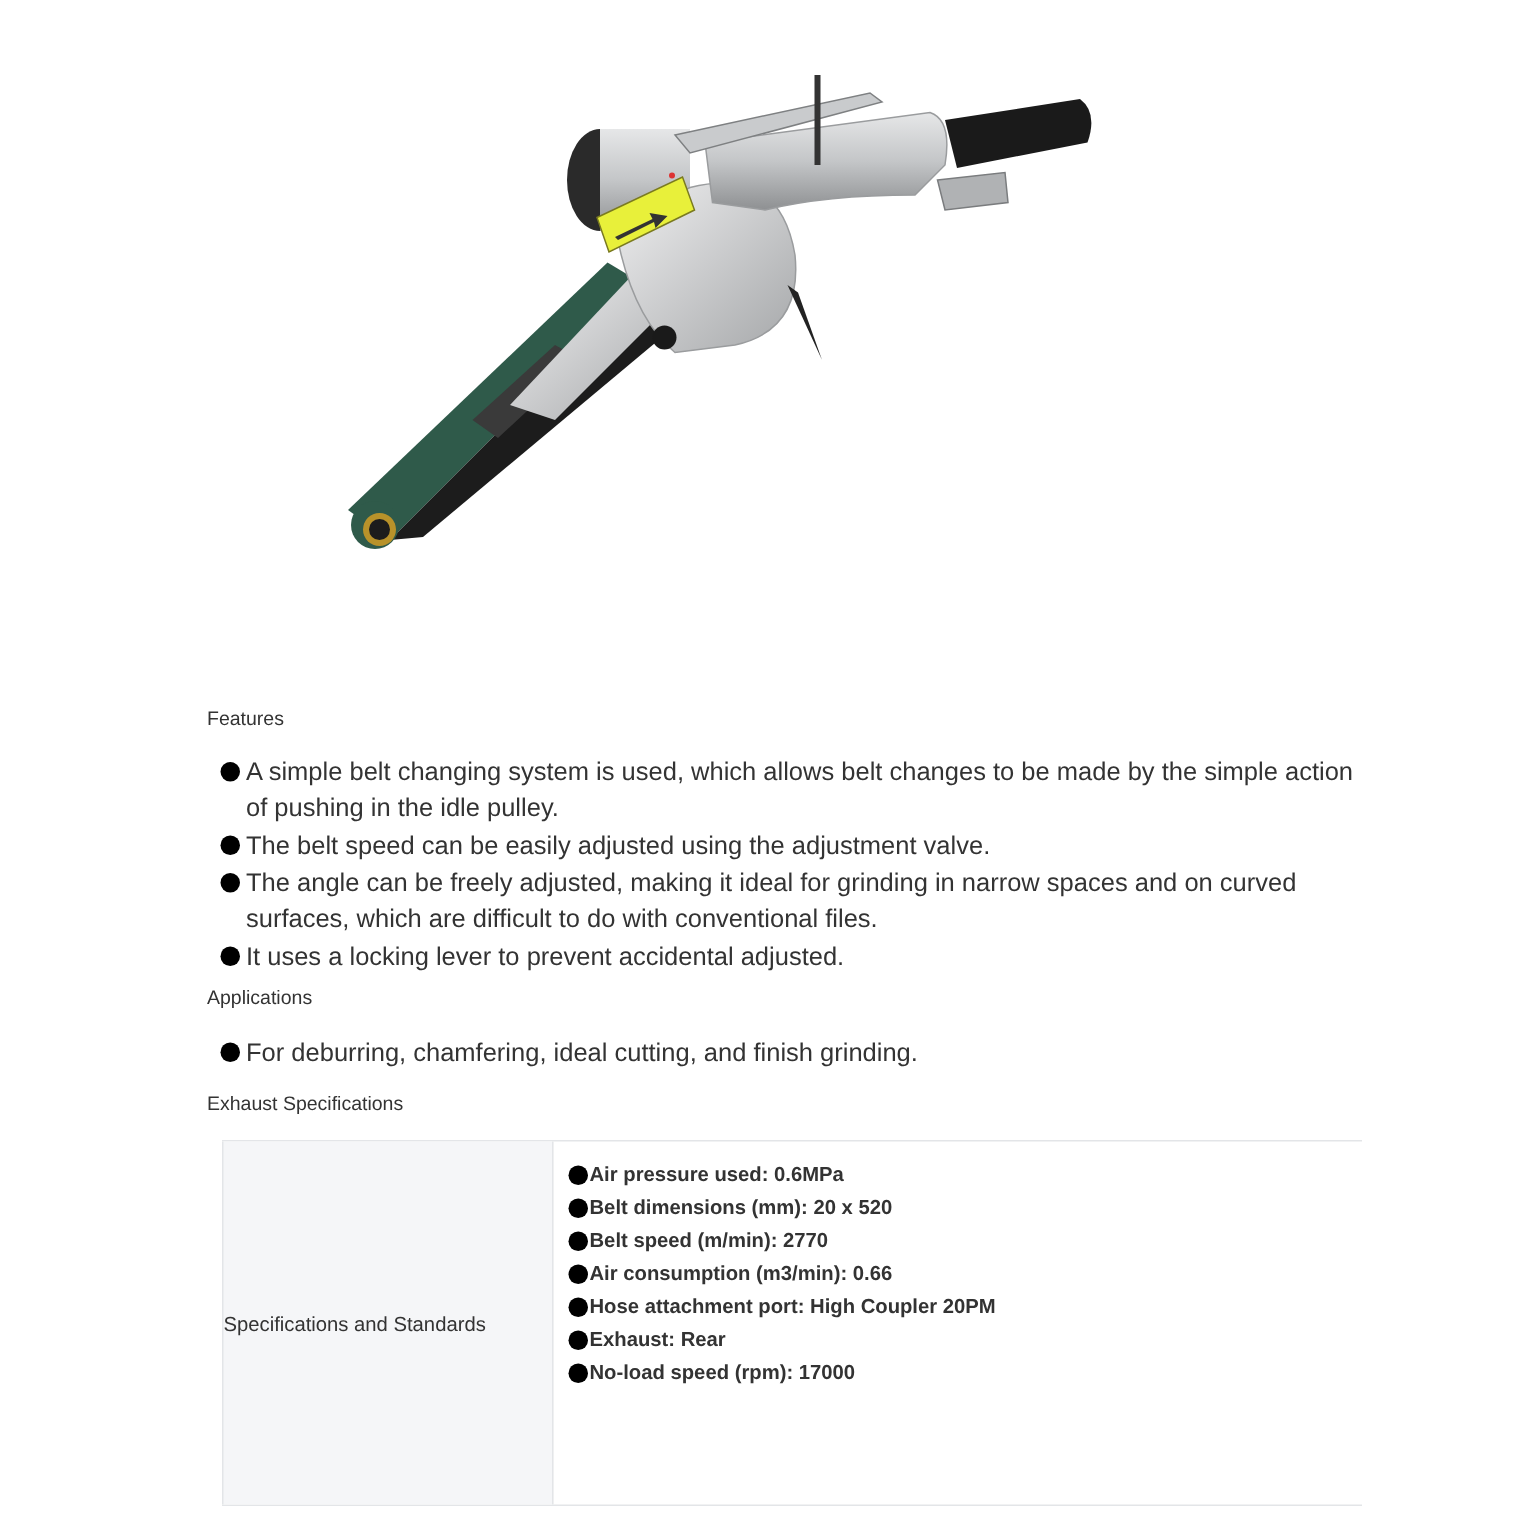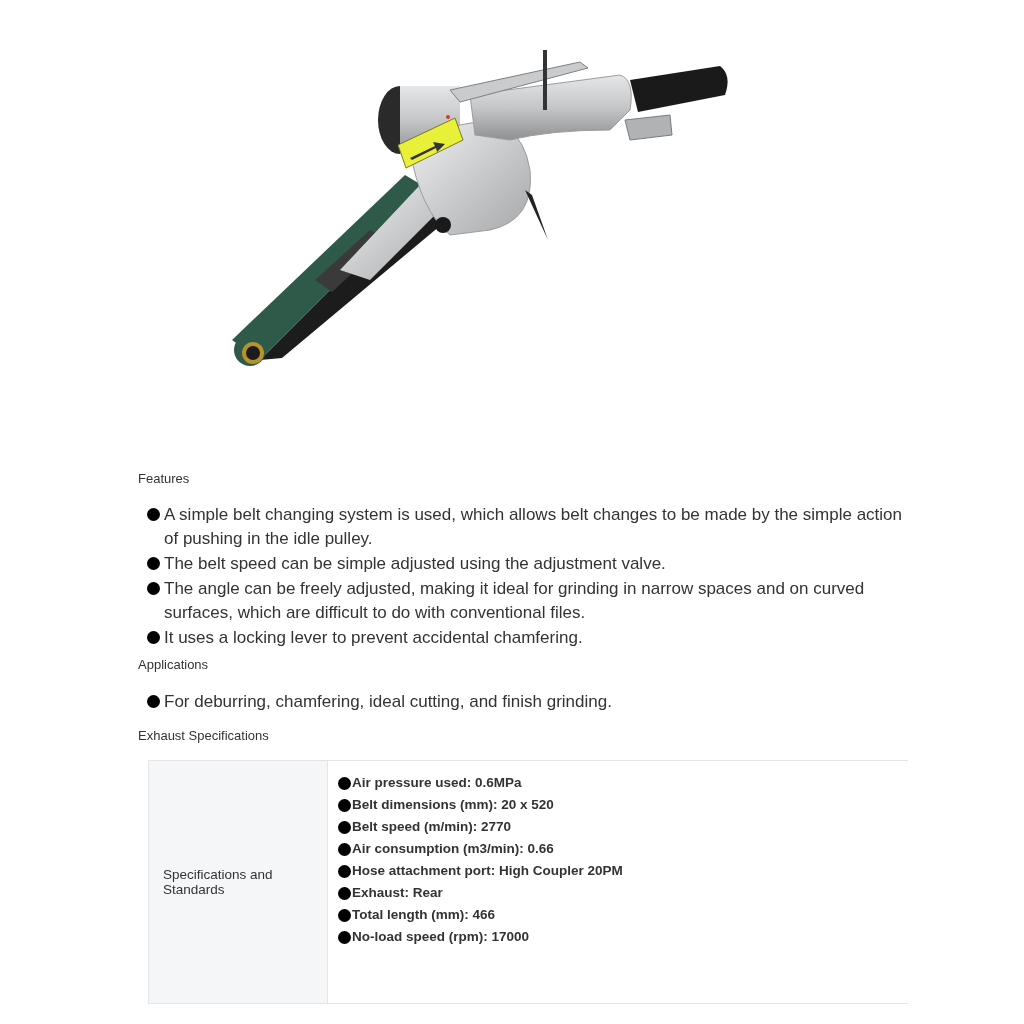--- a/index.html
+++ b/index.html
@@ -5,22 +5,22 @@
     html, body { margin: 0; padding: 0; background: #ffffff; }
     body { width: 1024px; height: 1024px; position: relative; overflow: hidden;
            font-family: "Liberation Sans", sans-serif; color: #333333; }
     .product-image { position: absolute; left: 220px; top: 40px; width: 520px; height: 340px; }
     .section-title { position: absolute; left: 138px; font-size: 13px; color: #333; margin: 0; font-weight: normal; }
     .bullet-list { position: absolute; left: 147px; margin: 0; padding: 0; list-style: none; width: 760px; }
     .bullet-list li { position: relative; padding-left: 17px; font-size: 17px; line-height: 24px; color: #333; margin-bottom: 1px; }
     .bullet-list li .dot { position: absolute; left: 0; top: 5px; width: 13px; height: 13px; border-radius: 50%; background: #000; }
     .spec-table { position: absolute; left: 148px; top: 760px; width: 760px; height: 242px;
                   border-top: 1px solid #e3e5e8; border-bottom: 1px solid #e3e5e8; display: flex; }
-    .spec-label-cell { width: 180px; background: #f5f6f8; border-left: 1px solid #e3e5e8; border-right: 1px solid #e3e5e8;
-                       display: flex; align-items: center; padding-left: 14px; box-sizing: border-box;
+    .spec-label-cell { width: 221px; background: #f5f6f8; border-left: 1px solid #e3e5e8; border-right: 1px solid #e3e5e8;
+                       display: flex; align-items: center; box-sizing: border-box;
                        font-size: 13.5px; color: #333; }
     .spec-value-cell { flex: 1; padding: 11px 0 0 10px; box-sizing: border-box; }
     .spec-item { position: relative; padding-left: 14px; font-size: 13.5px; line-height: 22px; color: #333; font-weight: bold; }
     .spec-item .dot { position: absolute; left: 0; top: 5px; width: 13px; height: 13px; border-radius: 50%; background: #000; }
   </style>
 </head>
 <body>
 
 <div class="product-image">
   <svg width="520" height="340" viewBox="0 0 520 340" xmlns="http://www.w3.org/2000/svg">
@@ -67,36 +67,35 @@
 
     <path d="M 405 80 L 450 75 L 452 95 L 410 100 Z" fill="#b0b2b4" stroke="#7a7c7e" stroke-width="1"></path>
 
     <path d="M 305 150 L 328 200 L 312 155 Z" fill="#222"></path>
   </svg>
 </div>
 
 <h2 class="section-title" style="top:471px;">Features</h2>
 <ul class="bullet-list" style="top:503px;">
   <li><span class="dot"></span><span>A simple belt changing system is used, which allows belt changes to be made by the simple action of pushing in the idle pulley.</span></li>
-  <li><span class="dot"></span><span>The belt speed can be simple adjusted using the adjustment valve.</span></li>
+  <li><span class="dot"></span><span>The belt speed can be easily adjusted using the adjustment valve.</span></li>
   <li><span class="dot"></span><span>The angle can be freely adjusted, making it ideal for grinding in narrow spaces and on curved surfaces, which are difficult to do with conventional files.</span></li>
-  <li><span class="dot"></span><span>It uses a locking lever to prevent accidental chamfering.</span></li>
+  <li><span class="dot"></span><span>It uses a locking lever to prevent accidental adjusted.</span></li>
 </ul>
 
 <h2 class="section-title" style="top:657px;">Applications</h2>
 <ul class="bullet-list" style="top:690px;">
   <li><span class="dot"></span><span>For deburring, chamfering, ideal cutting, and finish grinding.</span></li>
 </ul>
 
 <h2 class="section-title" style="top:728px;">Exhaust Specifications</h2>
 <div class="spec-table">
   <div class="spec-label-cell">Specifications and Standards</div>
   <div class="spec-value-cell">
     <div class="spec-item"><span class="dot"></span><span>Air pressure used: 0.6MPa</span></div>
     <div class="spec-item"><span class="dot"></span><span>Belt dimensions (mm): 20 x 520</span></div>
     <div class="spec-item"><span class="dot"></span><span>Belt speed (m/min): 2770</span></div>
     <div class="spec-item"><span class="dot"></span><span>Air consumption (m3/min): 0.66</span></div>
     <div class="spec-item"><span class="dot"></span><span>Hose attachment port: High Coupler 20PM</span></div>
     <div class="spec-item"><span class="dot"></span><span>Exhaust: Rear</span></div>
-    <div class="spec-item"><span class="dot"></span><span>Total length (mm): 466</span></div>
     <div class="spec-item"><span class="dot"></span><span>No-load speed (rpm): 17000</span></div>
   </div>
 </div>
 
 </body></html>

